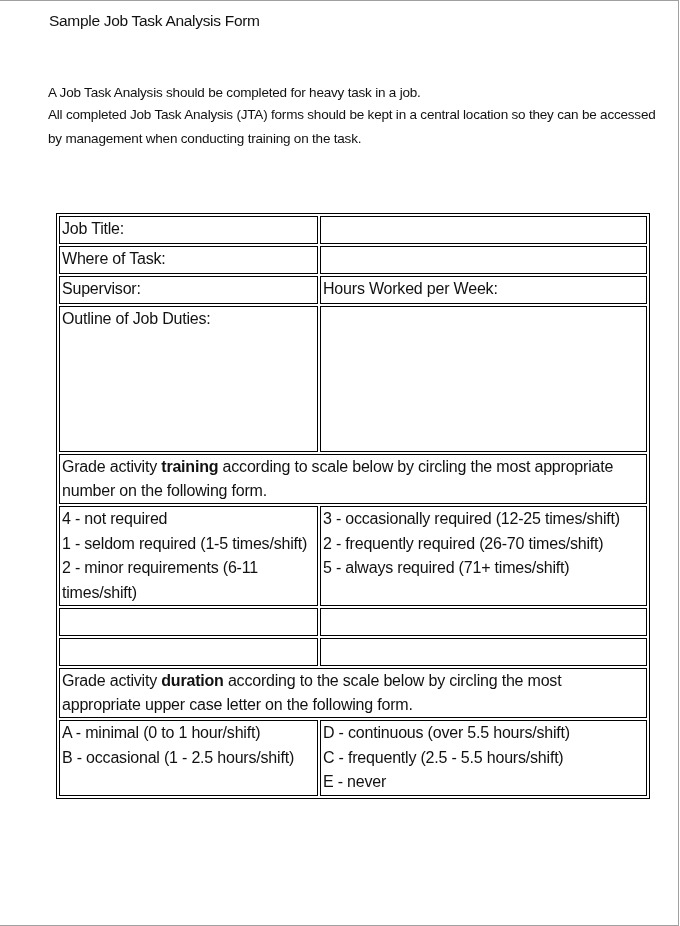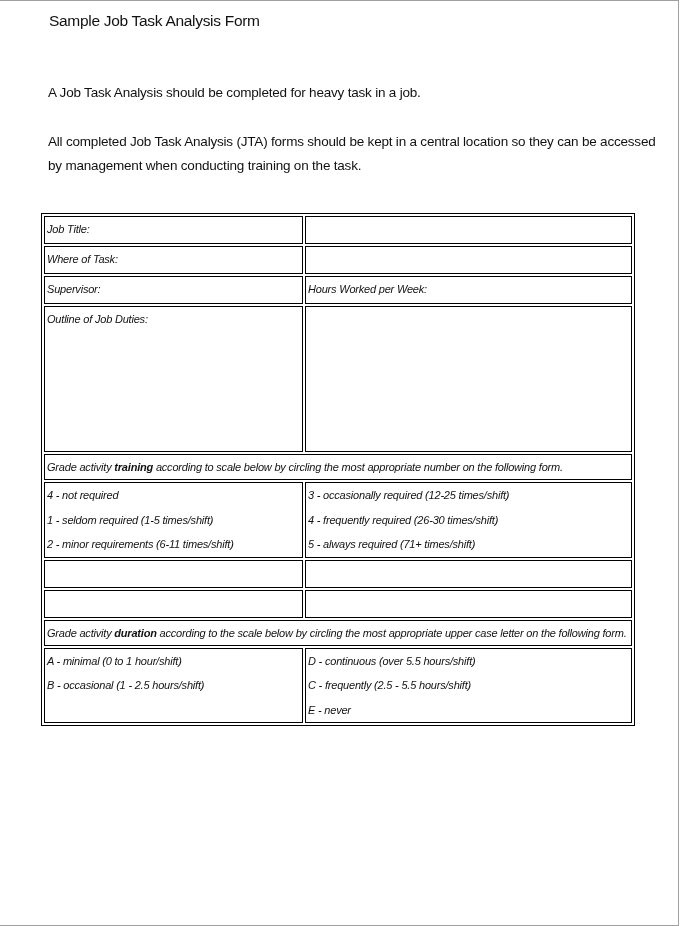--- a/index.html
+++ b/index.html
@@ -9,25 +9,25 @@
   }
   .frame {
     position: absolute; left: 0; top: 0; width: 678px; height: 924px;
     border-top: 1px solid #a0a0a0; border-right: 1px solid #a0a0a0; border-bottom: 1px solid #a0a0a0;
   }
   .title {
     position: absolute; left: 49px; top: 12px; font-size: 15.5px; font-weight: normal; letter-spacing: -0.3px;
   }
   .para { position: absolute; left: 48px; font-size: 13.5px; line-height: 24px; letter-spacing: -0.2px; }
   .p1 { top: 81px; }
-  .p2 { top: 130px; width: 610px; }
+  .p2 { top: 103px; width: 610px; }
   table.form {
-    position: absolute; left: 41px; top: 213px; width: 594px;
+    position: absolute; left: 56px; top: 213px; width: 594px;
     border: 1px solid #000; border-collapse: separate; border-spacing: 2px;
-    font-size: 11px; letter-spacing: -0.2px; font-style: italic;
+    font-size: 16px; letter-spacing: -0.2px;
   }
   table.form td {
     border: 1px solid #000; vertical-align: top; padding: 0 2px; line-height: 24px;
   }
   td.l { width: 253px; }
   .h28 { height: 26px; }
   .h146 { height: 144px; }
   .line { display: block; line-height: 24.5px; }
   b { font-weight: bold; }
 </style>
@@ -62,21 +62,21 @@
     <td colspan="2"><span>Grade activity </span><b>training</b><span> according to scale below by circling the most appropriate number on the following form.</span></td>
   </tr>
   <tr>
     <td class="l">
       <span class="line">4 - not required</span>
       <span class="line">1 - seldom required (1-5 times/shift)</span>
       <span class="line">2 - minor requirements (6-11 times/shift)</span>
     </td>
     <td>
       <span class="line">3 - occasionally required (12-25 times/shift)</span>
-      <span class="line">4 - frequently required (26-30 times/shift)</span>
+      <span class="line">2 - frequently required (26-70 times/shift)</span>
       <span class="line">5 - always  required (71+ times/shift)</span>
     </td>
   </tr>
   <tr>
     <td class="l h28"></td>
     <td></td>
   </tr>
   <tr>
     <td class="l h28"></td>
     <td></td>

